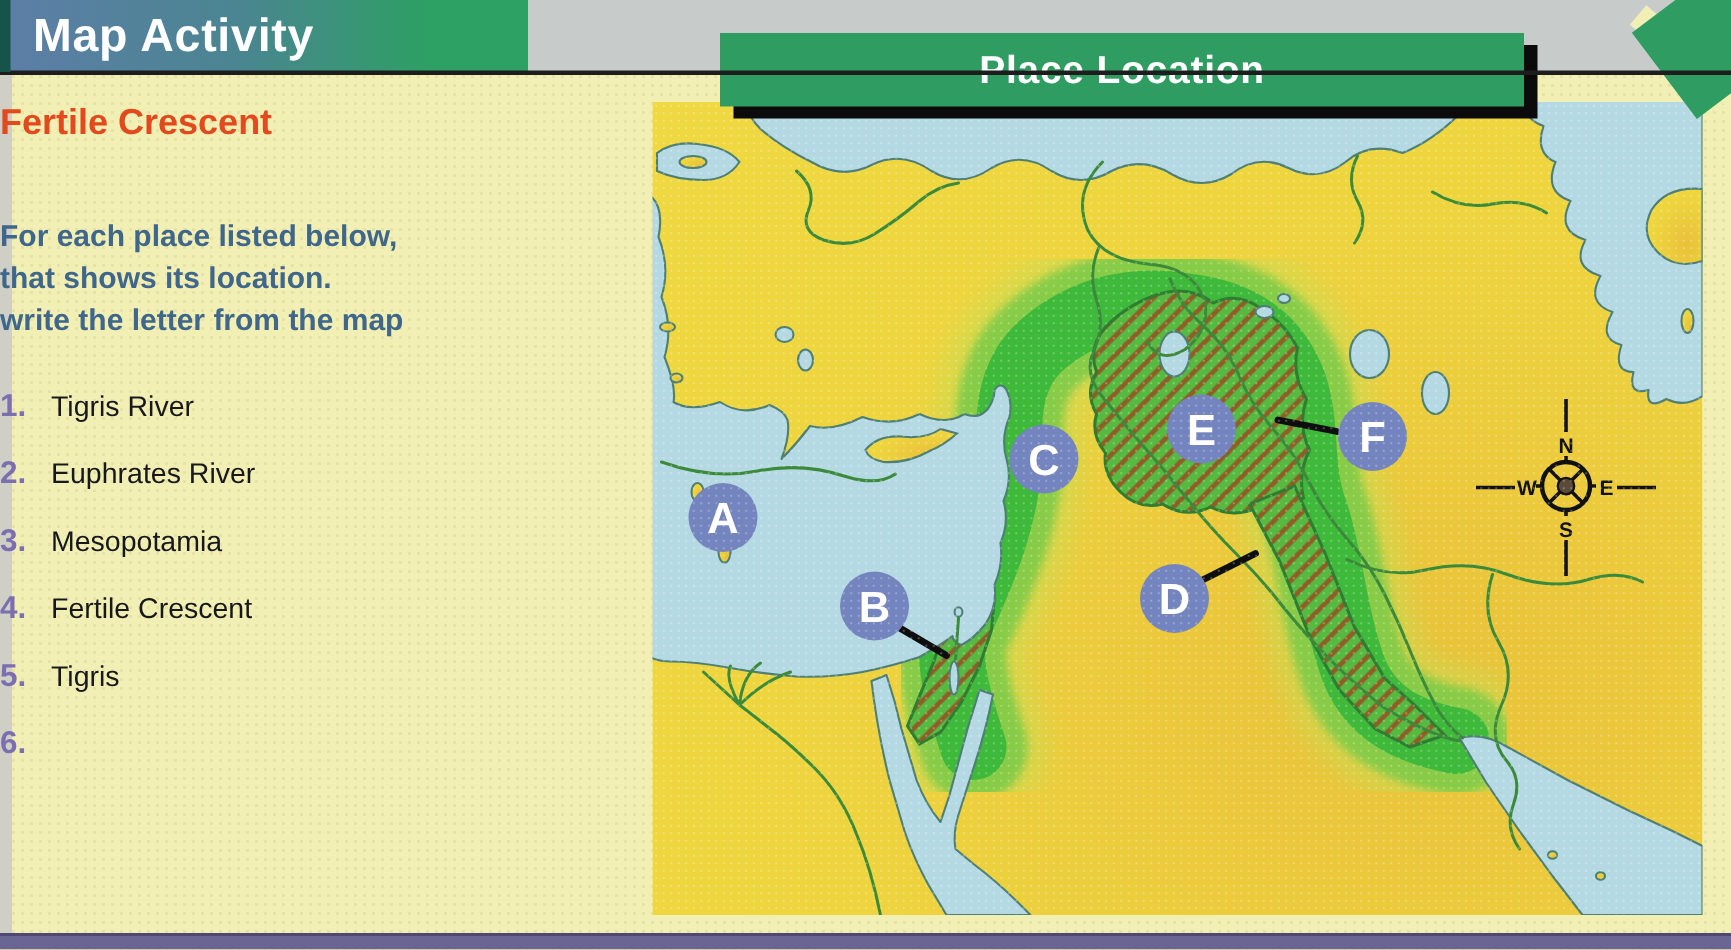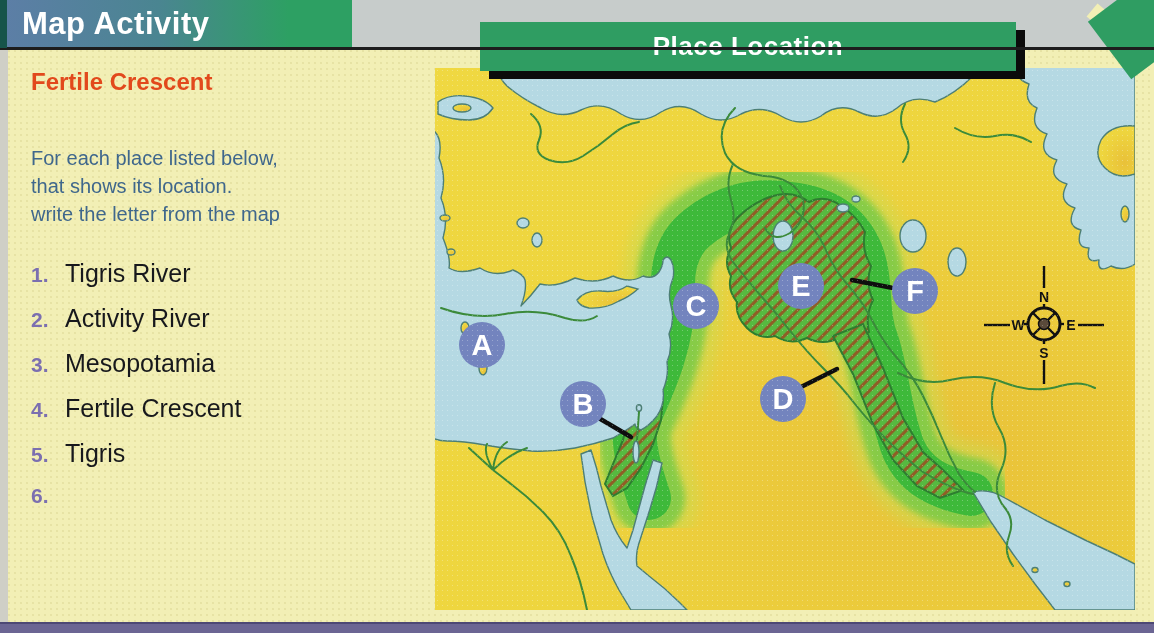--- a/index.html
+++ b/index.html
@@ -22,27 +22,27 @@
     background:linear-gradient(90deg,var(--header-grad-start) 0%,var(--header-grad-mid) 45%,var(--header-grad-end) 82%,var(--header-grad-end) 100%);
     color:#fff;font-weight:bold;font-size:31px;line-height:47px;
     padding-left:22px;letter-spacing:.5px;z-index:6;
   }
   .header-edge{position:absolute;left:0;top:0;width:7px;height:48px;background:#16544a;z-index:7;}
   .gray-band{position:absolute;left:332px;top:0;width:822px;height:48px;background:var(--gray-band);z-index:3;}
   .header-rule{position:absolute;left:0;top:47px;width:1154px;height:3px;background:#1d1d1d;z-index:6;}
   .left-page-edge{position:absolute;left:0;top:50px;width:8px;height:573px;background:#cfcfc6;z-index:2;}
   .bottom-bar{position:absolute;left:0;top:622px;width:1154px;height:11px;background:var(--bottom-bar);border-top:2px solid #4d4875;z-index:8;}
 
-  .sidebar{position:absolute;left:31px;top:68px;width:400px;z-index:2;}
+  .sidebar{position:absolute;left:0;top:68px;width:400px;z-index:2;}
   .sidebar-heading{color:var(--accent-orange);font-weight:bold;font-size:24px;margin-bottom:7px;}
-  .sidebar-instruction{color:var(--instruction-blue);font-weight:normal;font-size:20px;line-height:28px;margin-top:48px;}
+  .sidebar-instruction{color:var(--instruction-blue);font-weight:bold;font-size:20px;line-height:28px;margin-top:48px;}
   .place-list{margin-top:31px;}
   .place-item{display:flex;align-items:baseline;height:45px;}
   .place-number{color:var(--number-purple);font-weight:bold;font-size:21px;width:34px;}
-  .place-label{color:var(--list-text);font-size:25px;text-align:right;}
+  .place-label{color:var(--list-text);font-size:19px;text-align:right;}
 
   .banner{
     position:absolute;left:480px;top:22px;width:536px;height:49px;
     background:var(--banner-green);box-shadow:9px 8px 0 #0b0b0b;
     color:#fff;font-weight:bold;font-size:26px;text-align:center;line-height:49px;
     letter-spacing:.5px;z-index:5;
   }
   .map-wrap{position:absolute;left:435px;top:68px;width:700px;height:542px;z-index:1;}
   .map-wrap svg{display:block;}
   .map-dots{position:absolute;left:435px;top:68px;width:700px;height:542px;z-index:2;pointer-events:none;
@@ -70,21 +70,21 @@
     <div>that shows its location.</div>
     <div>write the letter from the map</div>
   </div>
   <div class="place-list">
     <div class="place-item">
         <span class="place-number">1.</span>
         <span class="place-label">Tigris River</span>
       </div>
     <div class="place-item">
         <span class="place-number">2.</span>
-        <span class="place-label">Activity River</span>
+        <span class="place-label">Euphrates River</span>
       </div>
     <div class="place-item">
         <span class="place-number">3.</span>
         <span class="place-label">Mesopotamia</span>
       </div>
     <div class="place-item">
         <span class="place-number">4.</span>
         <span class="place-label">Fertile Crescent</span>
       </div>
     <div class="place-item">

